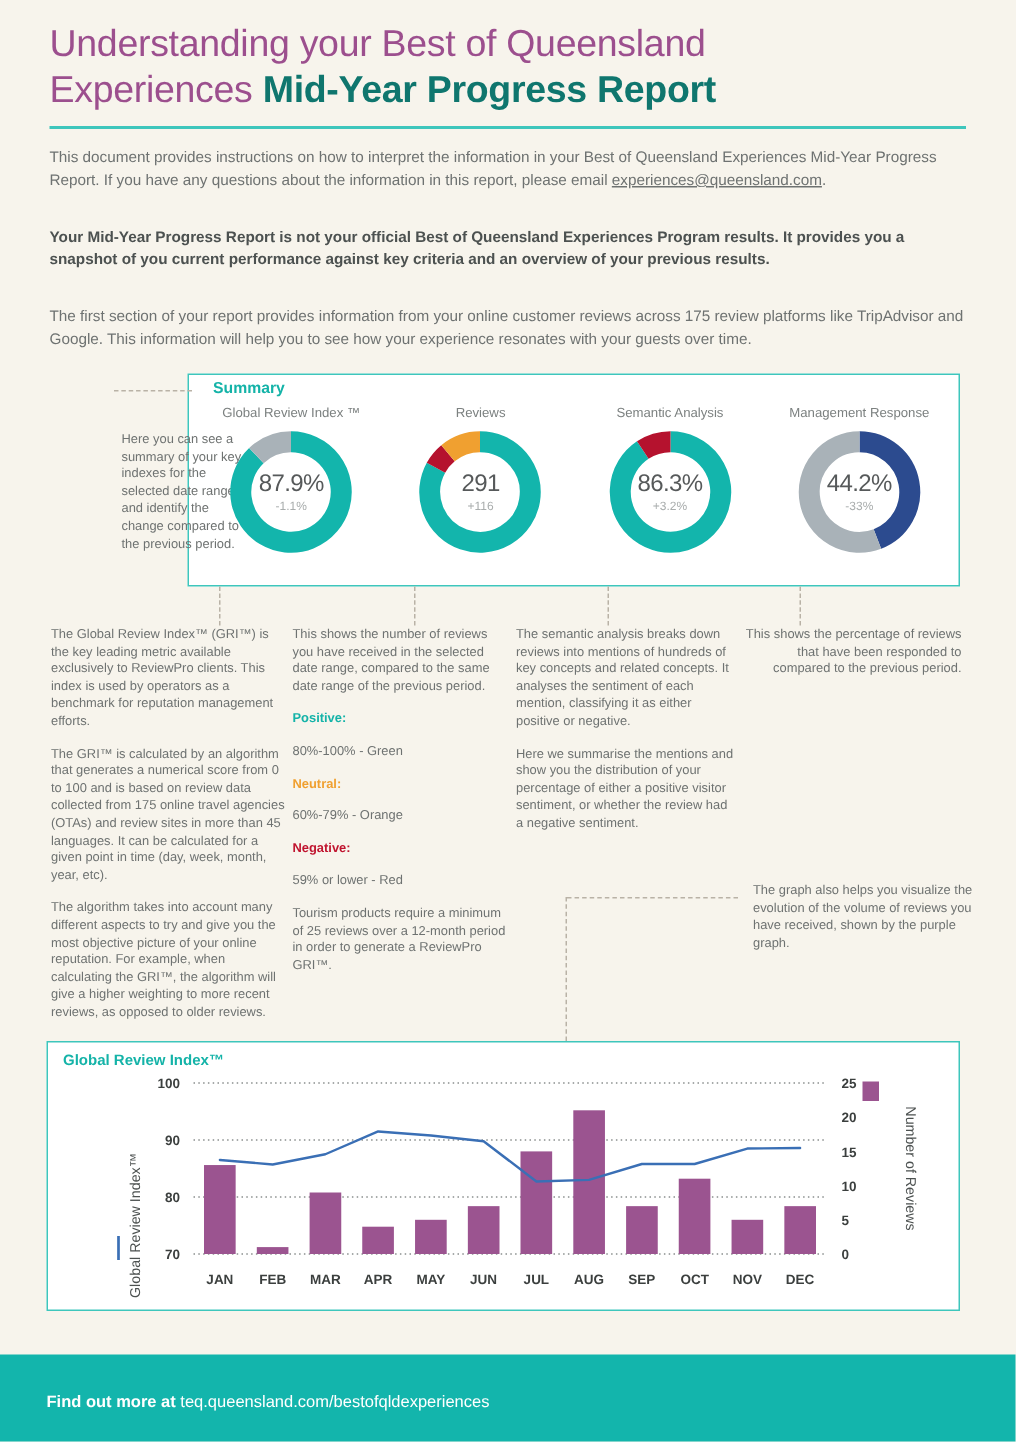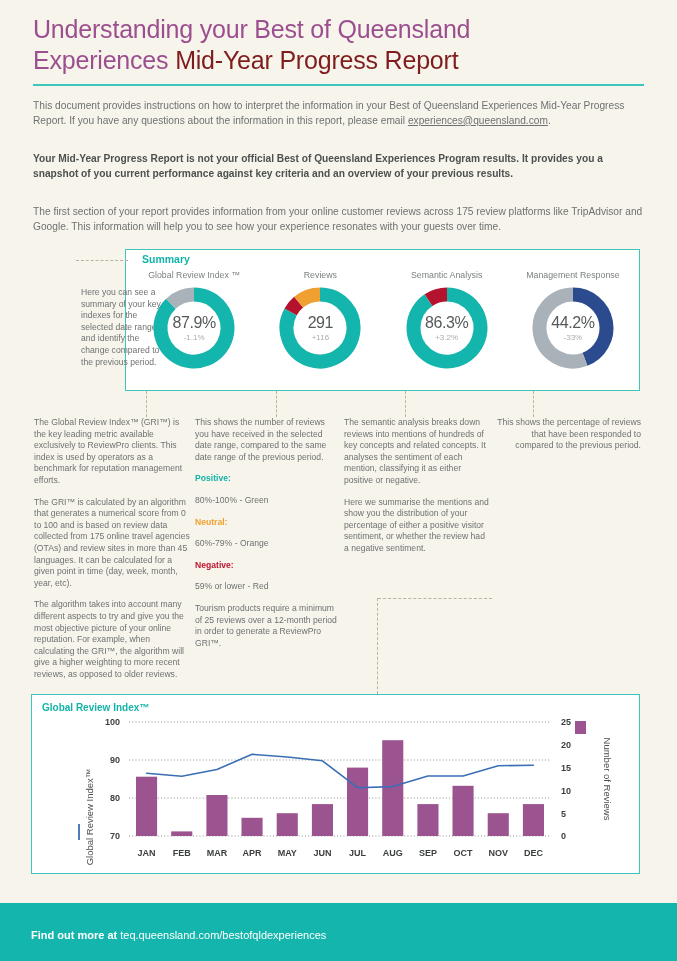--- a/index.html
+++ b/index.html
@@ -12,21 +12,21 @@
     position:relative;
   }
   .page{position:relative;width:677px;height:961px;}
 
   
   .title{
     position:absolute;left:33px;top:14px;width:600px;
     font-size:25px;line-height:31px;color:#9c4f8e;font-weight:400;
     letter-spacing:-0.2px;
   }
-  .title .strong{font-weight:400;color:#7f1d1d;}
+  .title .strong{font-weight:700;color:#0f766e;}
   .title-rule{
     position:absolute;left:33px;top:84px;width:611px;height:2px;background:#3ec6bc;
   }
 
   
   .intro{
     position:absolute;left:33px;width:611px;
     font-size:10.2px;line-height:14.5px;color:#6e7271;
   }
   .intro a{color:#6e7271;text-decoration:underline;}
@@ -232,20 +232,21 @@
   <div class="col" id="col3">
     <p>The semantic analysis breaks down reviews into mentions of hundreds of key concepts and related concepts. It analyses the sentiment of each mention, classifying it as either positive or negative.</p>
     <p>Here we summarise the mentions and show you the distribution of your percentage of either a positive visitor sentiment, or whether the review had a negative sentiment.</p>
   </div>
 
   <div class="col" id="col4">
     <p>This shows the percentage of reviews that have been responded to compared to the previous period.</p>
   </div>
 
   <div class="col" id="note-graph">
+    <p>The graph also helps you visualize the evolution of the volume of reviews you have received, shown by the purple graph.</p>
   </div>
 
   <div class="chart-box"></div>
   <div class="chart-title">Global Review Index™</div>
   <div class="chart-area">
     <svg id="chart-svg" width="609" height="180" viewBox="0 0 609 180">
         <line x1="98" y1="142" x2="520" y2="142" stroke="#8a8f8e" stroke-width="1" stroke-dasharray="1,2.2"></line>
         <text x="89" y="145.4" text-anchor="end" class="axis-num">70</text>
         <line x1="98" y1="104" x2="520" y2="104" stroke="#8a8f8e" stroke-width="1" stroke-dasharray="1,2.2"></line>
         <text x="89" y="107.4" text-anchor="end" class="axis-num">80</text>

